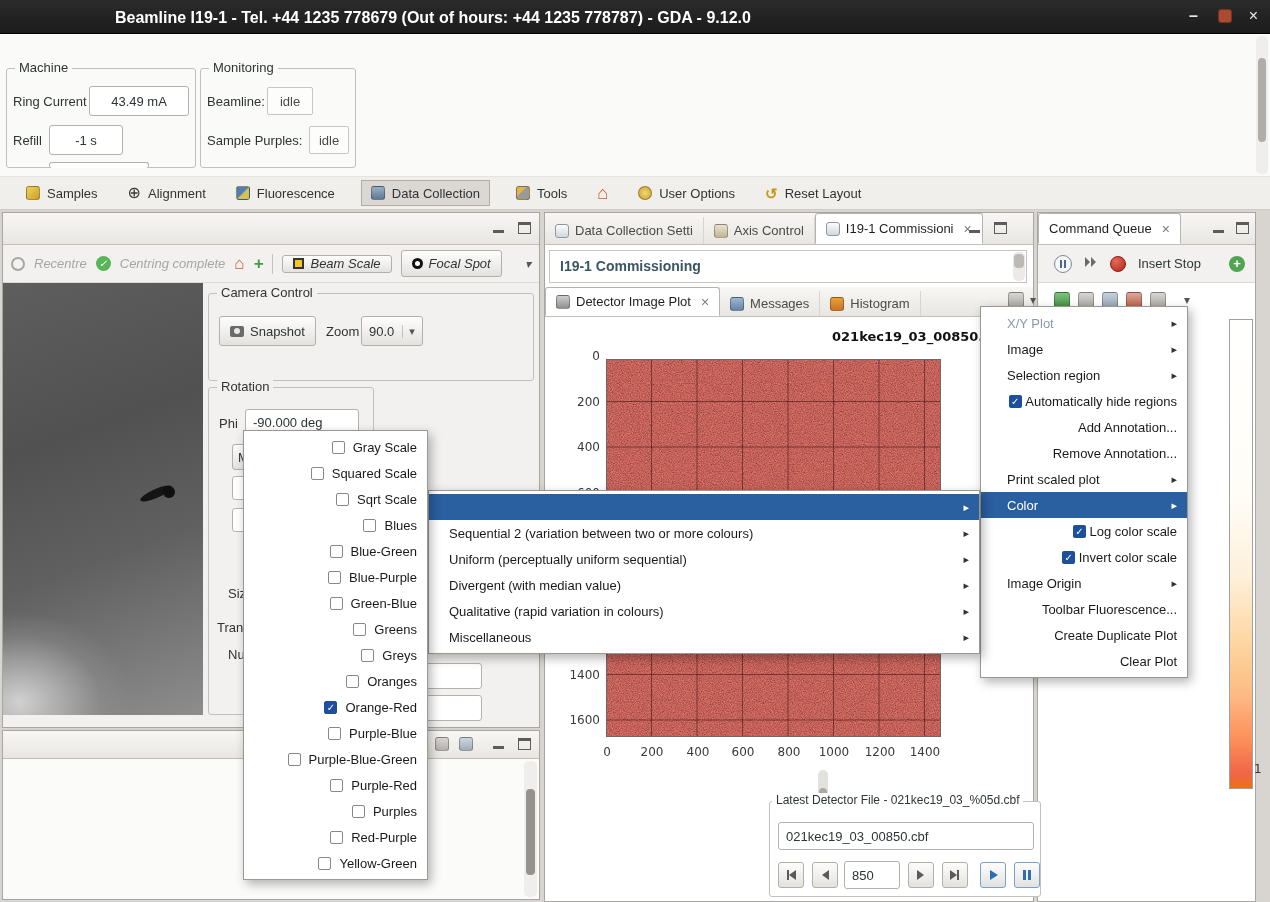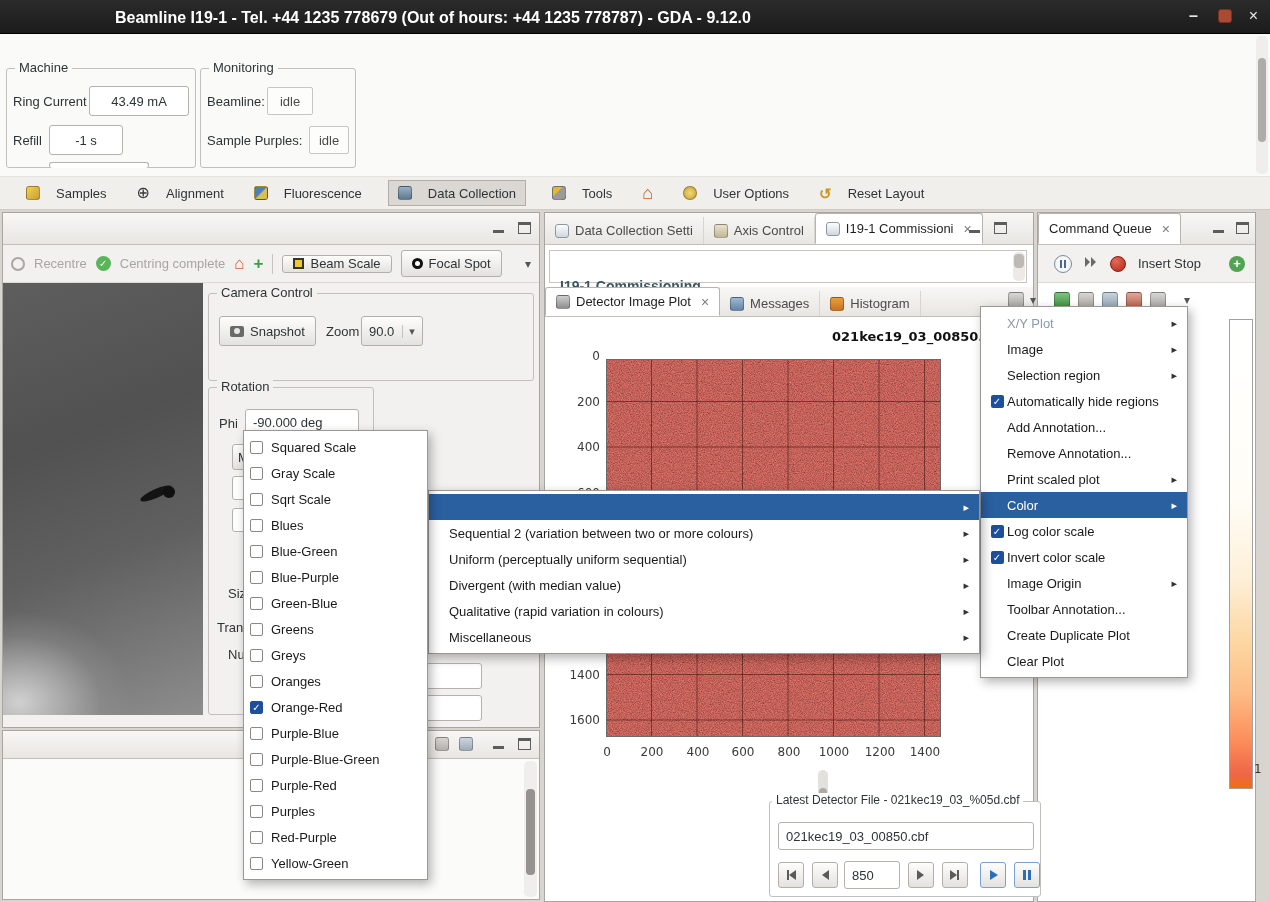--- a/index.html
+++ b/index.html
@@ -26,21 +26,21 @@
            display:flex; align-items:center; justify-content:center; font-size:13px; color:#2e3436; }
   .flat-box { position:absolute; background:#fdfdfc; border:1px solid #c9c6c2; border-radius:2px;
               display:flex; align-items:center; justify-content:center; font-size:13px; color:#4a4a4a; }
   .scroll-track { position:absolute; background:#efeeec; border-radius:5px; }
   .scroll-thumb { position:absolute; background:#b0ada9; border-radius:4px; }
 
   
   #main-toolbar { position:absolute; left:0; top:176px; width:1270px; height:34px; background:#f1efec;
                   border-top:1px solid #e6e4e1; border-bottom:1px solid #cfccc8;
                   display:flex; align-items:center; padding-left:22px; gap:22px; }
-  .tb-item { display:inline-flex; align-items:center; gap:16px; color:#2e3436; height:26px; padding:0 4px; }
+  .tb-item { display:inline-flex; align-items:center; gap:7px; color:#2e3436; height:26px; padding:0 4px; }
   .tb-item.pressed { background:#dbd8d4; border:1px solid #b1aeaa; border-radius:0; padding:0 9px; }
   .blob14 { width:14px; height:14px; border-radius:3px; border:1px solid rgba(0,0,0,.28); display:inline-block; }
   .glyph { display:inline-block; line-height:1; }
 
   
   .panel { position:absolute; background:#f3f1ef; border:1px solid #a9a6a2; }
   .tabbar { position:absolute; left:0; top:0; right:0; height:32px;
             background:linear-gradient(#f8f7f5,#e9e6e2); border-bottom:1px solid #c2bfbb; display:flex; align-items:flex-end; }
   .tab { display:flex; align-items:center; gap:6px; padding:0 10px; height:27px; font-size:13px; color:#4a4a4a;
          border-right:1px solid #d8d5d1; white-space:nowrap; }
@@ -59,21 +59,21 @@
   .dis-label { color:#a8a5a1; }
   .vsep { width:1px; height:20px; background:#c6c3bf; }
 
   
   .yt { position:absolute; width:34px; text-align:right; font-family:"DejaVu Sans",sans-serif; font-size:12px; color:#3a3a3a; }
   .xt { position:absolute; width:44px; text-align:center; font-family:"DejaVu Sans",sans-serif; font-size:12px; color:#3a3a3a; }
 
   
   .menu { position:absolute; background:#ffffff; border:1px solid #9b9894; box-shadow:3px 4px 10px rgba(0,0,0,.3);
           z-index:60; padding:3px 0; }
-  .mi { height:26px; display:flex; align-items:center; padding:0 10px 0 6px; font-size:13px; color:#1a1a1a; white-space:nowrap; }
+  .mi { height:26px; display:flex; align-items:center; padding:0 10px 0 6px; font-size:13px; color:#1a1a1a; white-space:nowrap;justify-content:flex-end; }
   .mi .gut { width:20px; display:flex; align-items:center; justify-content:center; flex:0 0 20px; }
   .mi .gut-s { width:14px; flex:0 0 14px; }
   .mi .lbl { flex:0 1 auto; overflow:hidden; }
   .mi .arr { margin-left:auto; font-size:11px; color:#333; padding-left:14px; }
   .mi.hl { background:#2a5fa0; color:#fff; }
   .mi.hl .arr { color:#fff; }
   .mi.dis .lbl { color:#8a99ab; }
   .chk { width:13px; height:13px; background:#1d4f9c; border-radius:2px; color:#fff; font-size:10px;
          line-height:13px; text-align:center; display:inline-block; }
   .cb { width:13px; height:13px; border:1px solid #8a8884; background:#fff; border-radius:2px; margin-right:8px;
@@ -147,21 +147,21 @@
       <span class="glyph" style="font-size:15px; font-weight:bold; color:#c9991f;">↺</span>
       <span>Reset Layout</span>
     </span>
   </div>
 
   <div class="panel" style="left:2px; top:212px; width:538px; height:516px;">
     <div class="tabbar">
       <div class="win-min" style="right:34px;"></div>
       <div class="win-max" style="right:8px;"></div>
     </div>
-    <div id="cam-tool" style="position:absolute; left:0; top:32px; width:536px; height:38px; border-bottom:1px solid #dcd9d5; display:flex; align-items:center; gap:9px; padding:0 8px;">
+    <div id="cam-tool" style="position:absolute; left:0; top:32px; width:536px; height:38px; border-bottom:1px solid #dcd9d5; display:flex; align-items:center; gap:9px; padding:0 8px;font-style:italic;">
       <span style="width:14px;height:14px;border:2px solid #a9a6a2;border-radius:50%;"></span>
       <span class="dis-label">Recentre</span>
       <span style="width:15px;height:15px;border-radius:50%;background:#58b558;color:#fff;font-size:10px;line-height:15px;text-align:center;">✓</span>
       <span class="dis-label">Centring complete</span>
       <span class="glyph" style="font-size:17px;font-weight:bold;color:#cf5b20;">⌂</span>
       <span class="glyph" style="font-size:17px;font-weight:bold;color:#3f9e3f;">+</span>
       <span class="vsep"></span>
       <span class="btn" style="height:18px;">
         <span style="width:11px;height:11px;background:#f0c929;border:2px solid #333;"></span>
         <span>Beam Scale</span>
@@ -237,21 +237,21 @@
       <div class="tab sel">
         <span class="blob14" style="background:linear-gradient(#fdfdfc,#cfd8de); border-color:#8a98a2;"></span>
         <span>I19-1 Commissioni</span>
         <span class="tab-close">×</span>
       </div>
       <div class="win-min" style="right:52px;"></div>
       <div class="win-max" style="right:26px;"></div>
     </div>
 
     <div style="position:absolute; left:4px; top:37px; width:478px; height:33px; background:#fff; border:1px solid #c8c5c1;">
-      <span style="position:absolute; left:10px; top:7px; font-size:14px; font-weight:bold; color:#3b5563;margin-top:20px;">I19-1 Commissioning</span>
+      <span style="position:absolute; left:10px; top:7px; font-size:14px; font-weight:bold; color:#3b5563;">I19-1 Commissioning</span>
       <div class="scroll-track" style="right:1px; top:1px; width:12px; height:29px; background:#ece9e6;">
         <div class="scroll-thumb" style="left:1px; top:2px; width:10px; height:14px; background:#bdbab6;"></div>
       </div>
     </div>
 
     <div class="tabbar" style="top:74px; height:30px;">
       <div class="tab sel" style="height:29px;">
         <span class="blob14" style="background:linear-gradient(#cfcfcf,#8f8f8f);"></span>
         <span>Detector Image Plot</span>
         <span class="tab-close">×</span>
@@ -448,21 +448,21 @@
         </span>
       <span class="lbl">Invert color scale</span>
     </div>
     <div class="mi">
       <span class="gut"></span>
       <span class="lbl">Image Origin</span>
       <span class="arr">▸</span>
     </div>
     <div class="mi">
       <span class="gut"></span>
-      <span class="lbl">Toolbar Annotation...</span>
+      <span class="lbl">Toolbar Fluorescence...</span>
     </div>
     <div class="mi">
       <span class="gut"></span>
       <span class="lbl">Create Duplicate Plot</span>
     </div>
     <div class="mi">
       <span class="gut"></span>
       <span class="lbl">Clear Plot</span>
     </div>
   </div>
@@ -495,25 +495,25 @@
     <div class="mi">
       <span class="gut gut-s"></span>
       <span class="lbl">Miscellaneous</span>
       <span class="arr">▸</span>
     </div>
   </div>
 
   <div class="menu" style="left:243px; top:430px; width:185px;">
     <div class="mi">
       <span class="cb"></span>
+      <span class="lbl">Gray Scale</span>
+    </div>
+    <div class="mi">
+      <span class="cb"></span>
       <span class="lbl">Squared Scale</span>
-    </div>
-    <div class="mi">
-      <span class="cb"></span>
-      <span class="lbl">Gray Scale</span>
     </div>
     <div class="mi">
       <span class="cb"></span>
       <span class="lbl">Sqrt Scale</span>
     </div>
     <div class="mi">
       <span class="cb"></span>
       <span class="lbl">Blues</span>
     </div>
     <div class="mi">

